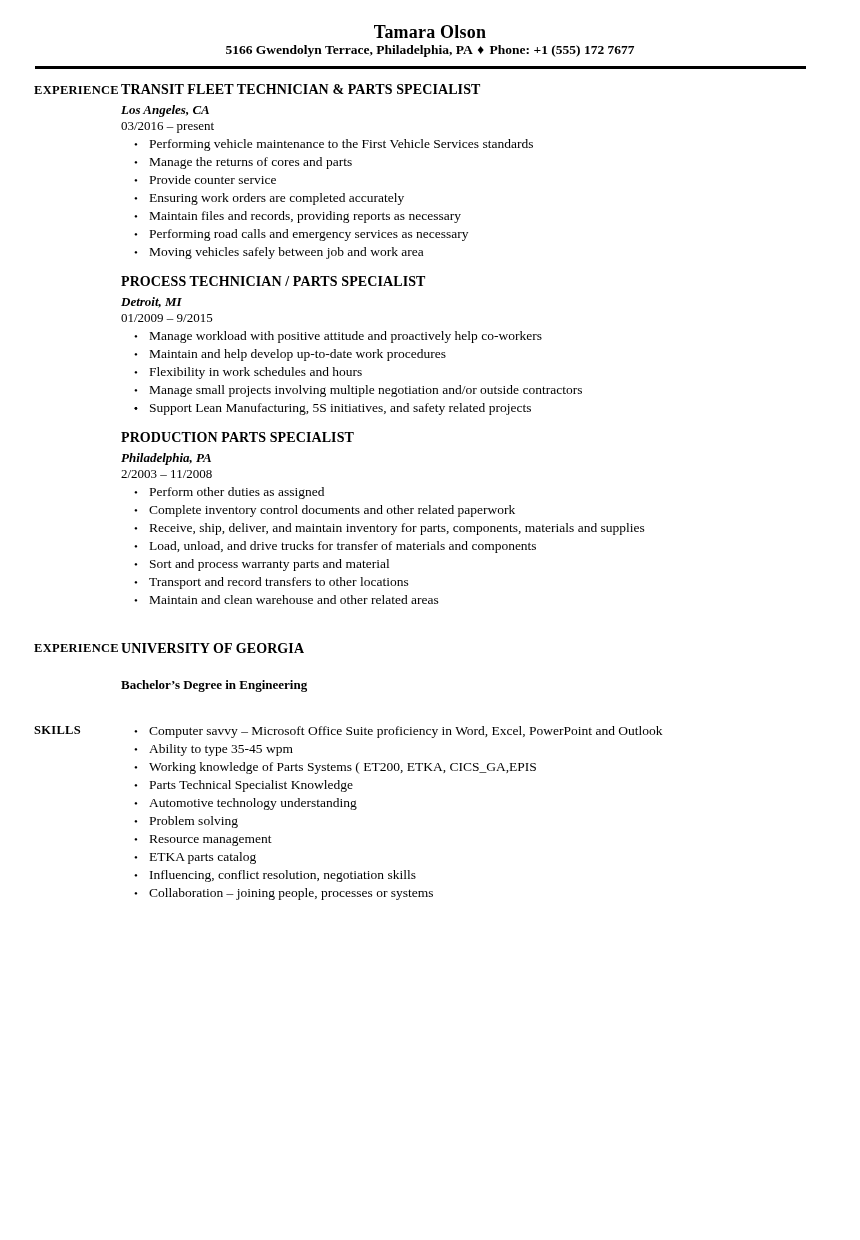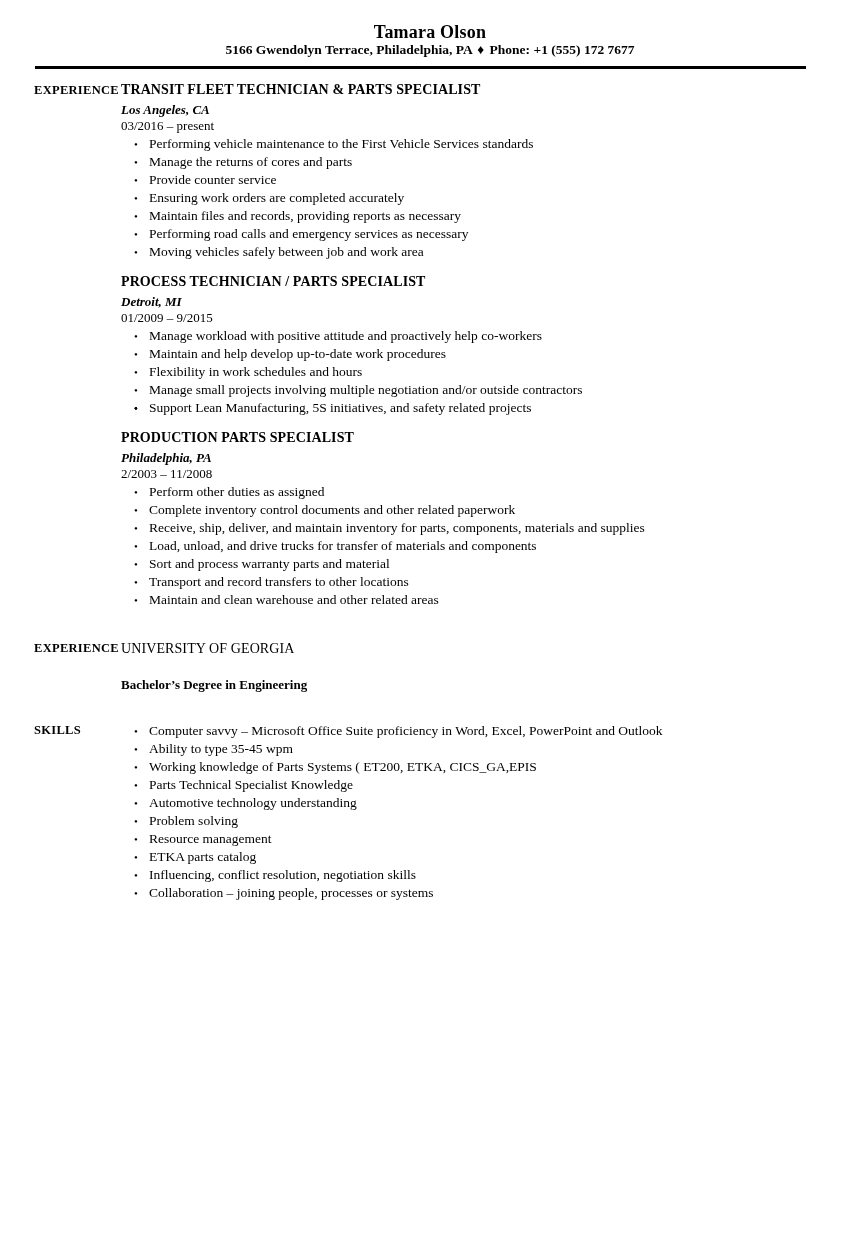--- a/index.html
+++ b/index.html
@@ -111,21 +111,21 @@
     position: absolute;
     left: 13px;
     top: 0;
     font-size: 11px;
     line-height: 18px;
   }
 
   
   .edu-school {
     font-size: 14px;
-    font-weight: normal;
+    font-weight: bold;
     line-height: 19px;
     letter-spacing: 0.1px;
   }
   .edu-degree {
     font-size: 13px;
     font-weight: bold;
     line-height: 18px;
     margin-top: 18px;
   }
 

